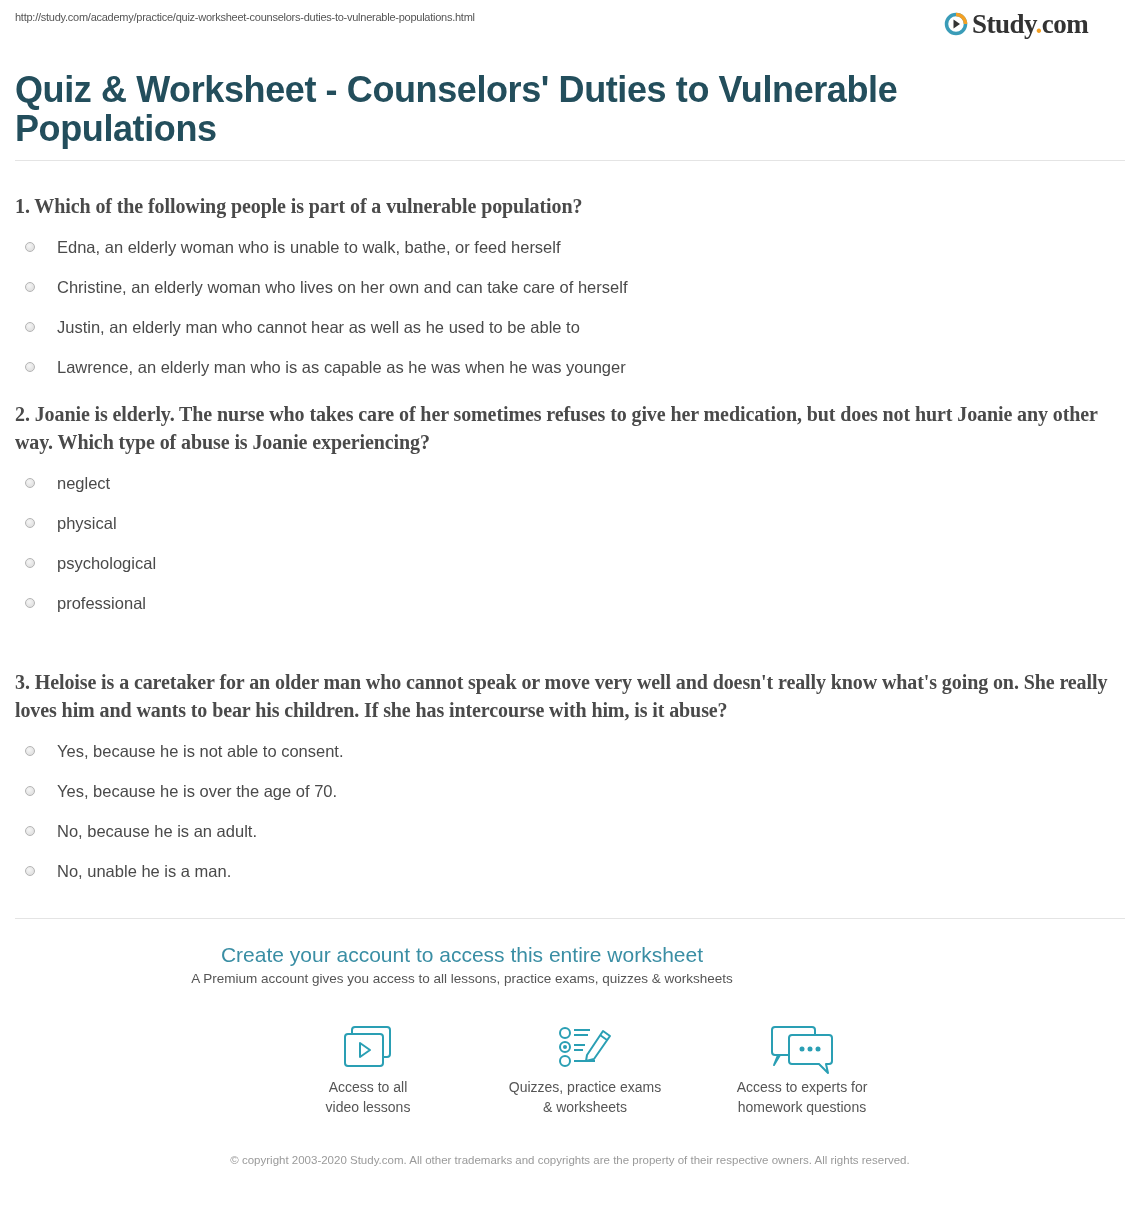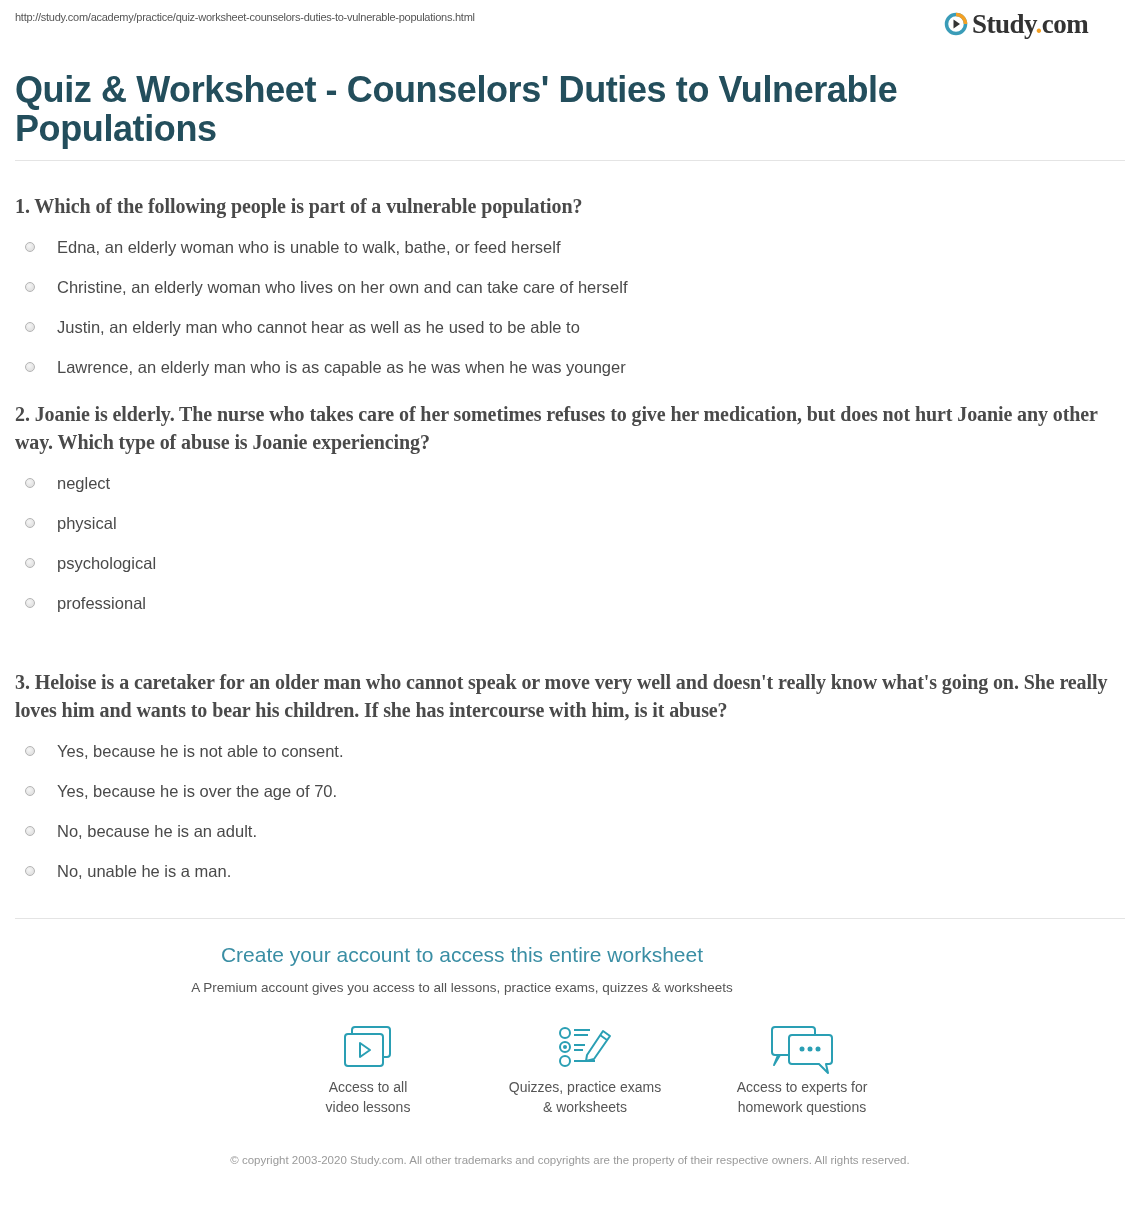--- a/index.html
+++ b/index.html
@@ -105,21 +105,21 @@
     .cta-title {
       font-family: "Liberation Sans", sans-serif;
       font-size: 21px;
       color: #3a8ea4;
       line-height: 30px;
     }
     .cta-sub {
       font-family: "Liberation Sans", sans-serif;
       font-size: 13.5px;
       color: #555;
-      margin-top: 10px;
+      margin-top: 1px;
     }
     .features {
       position: absolute;
       top: 1025px;
       left: 16px;
       width: 1140px;
       height: 110px;
     }
     .feature {
       position: absolute;

